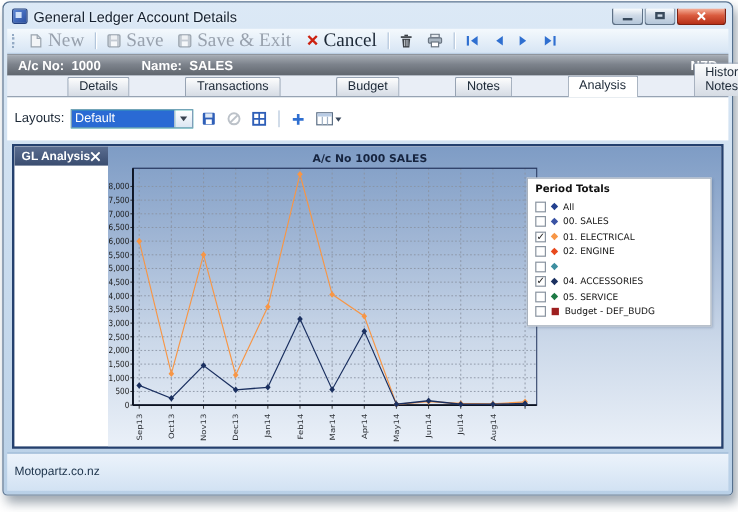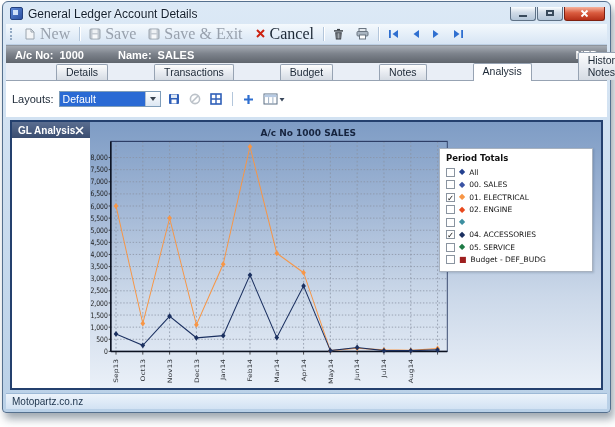--- a/index.html
+++ b/index.html
@@ -71,21 +71,21 @@
     font-size:9px; font-weight:bold; color:#16243f; font-family:"DejaVu Sans",sans-serif; }
   .legend { position:absolute; top:26px; right:8px; width:154px; background:#fff;
     border:1px solid #a8b2bf; box-shadow:1px 1px 2px rgba(30,50,80,.2);
     padding:4px 5px 5px 6px; font-family:"DejaVu Sans",sans-serif; }
   .legend-title { font-size:8.5px; font-weight:bold; color:#111; margin-bottom:3px; }
   .legend-row { display:flex; align-items:center; gap:4px; height:12.5px; }
   .cb { width:9px; height:9px; border:1px solid #8a94a0; background:#fff; flex:none;
     font-size:8.5px; line-height:8px; text-align:center; color:#222; font-weight:bold; }
   .marker { font-size:8px; line-height:8px; flex:none; }
   .legend-label { font-size:7.5px; color:#111; white-space:nowrap; }
-  .statusbar { height:16px; background:linear-gradient(#ecf3fb,#d2e2f3);
+  .statusbar { height:32px; background:linear-gradient(#ecf3fb,#d2e2f3);
     border-top:1px solid #9db9d6; display:flex; align-items:center; padding:0 6px;
     font-size:10px; color:#21374f; }
 </style>
 </head>
 <body>
 
 <div class="window">
 
   <div class="titlebar">
     <div class="app-icon"></div>

